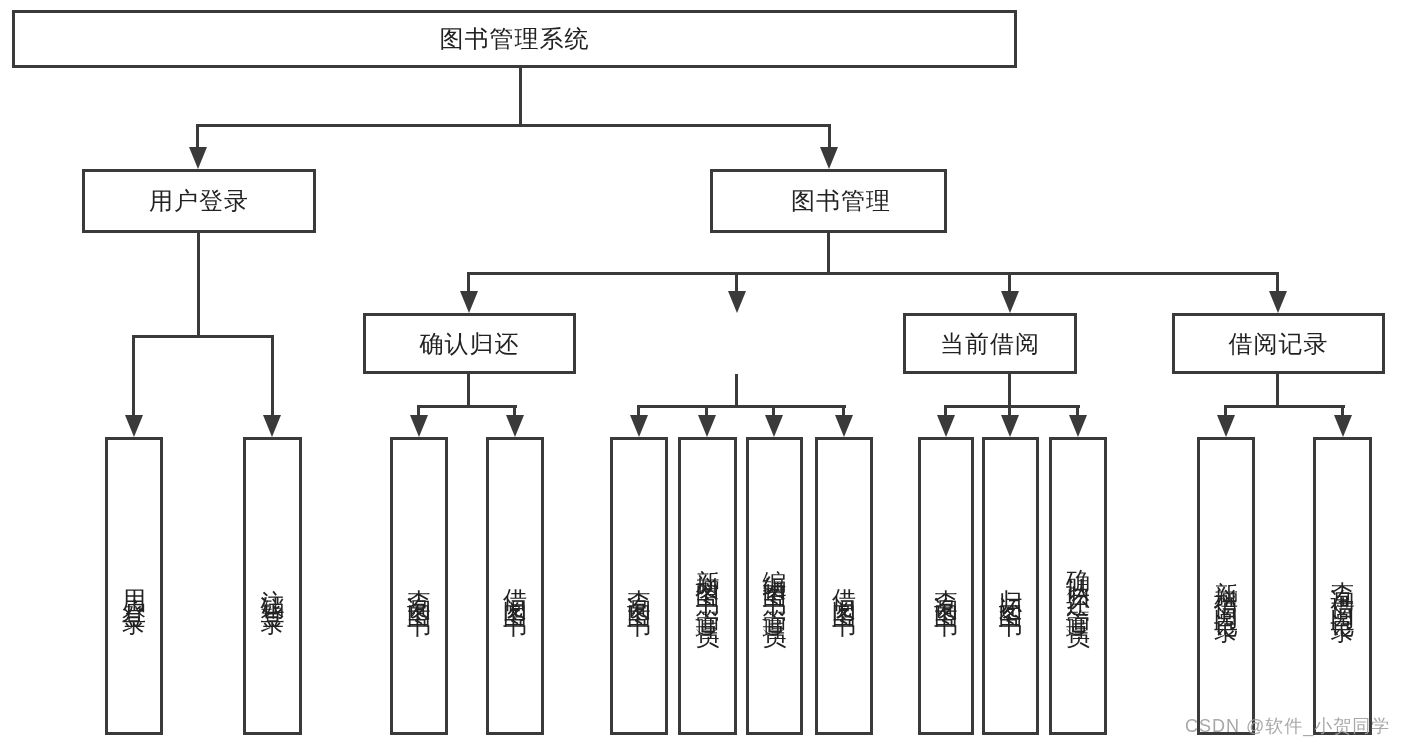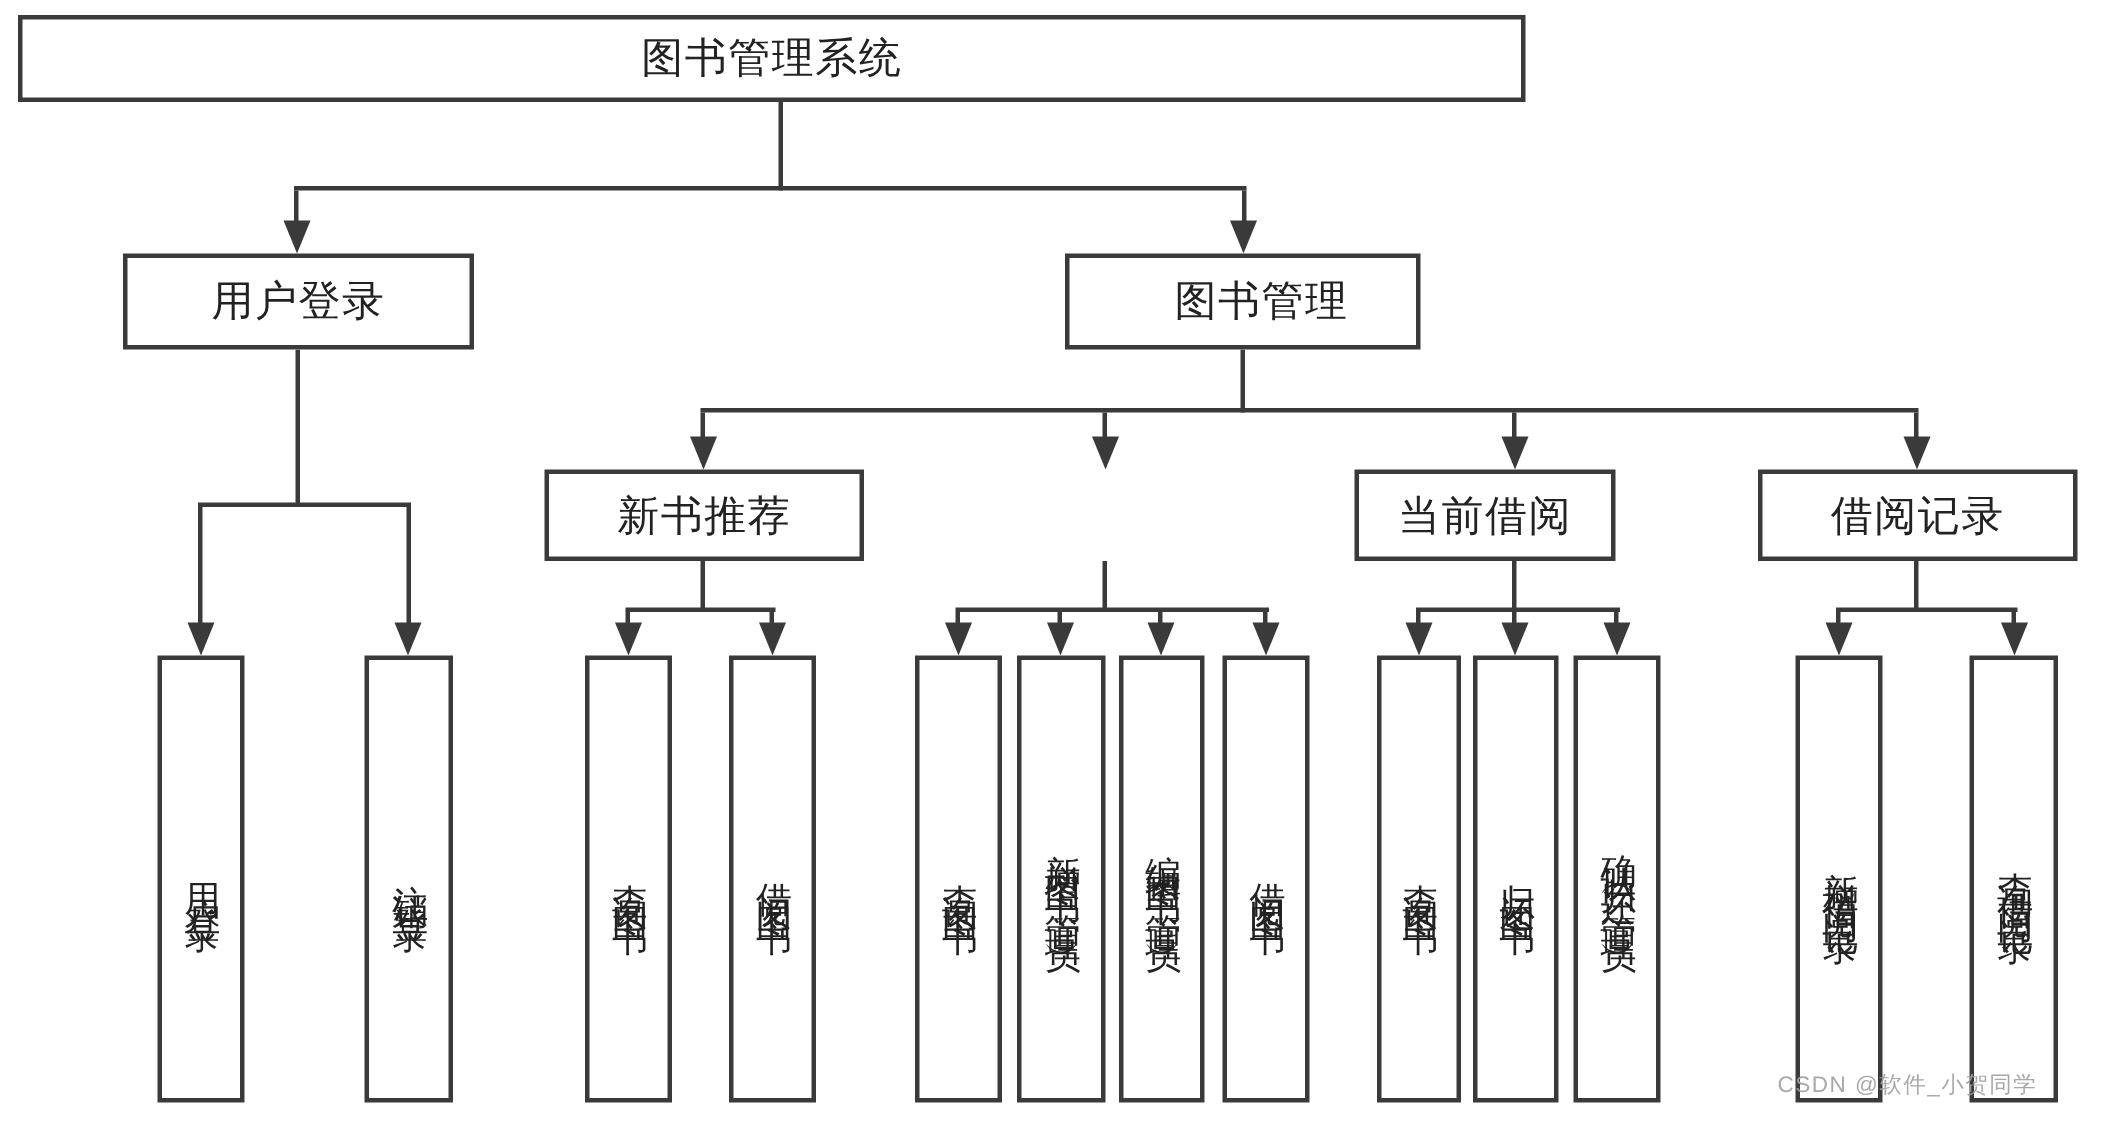--- a/index.html
+++ b/index.html
@@ -3,40 +3,40 @@
 <meta charset="utf-8">
 <style>
   html,body{margin:0;padding:0;background:#ffffff;}
   .canvas{
     position:relative;width:1405px;height:747px;background:#ffffff;overflow:hidden;
     font-family:"Liberation Sans","DejaVu Sans",sans-serif;color:#222222;
   }
   .hbox{
     position:absolute;box-sizing:border-box;border:3px solid #3a3a3a;background:#ffffff;
     display:flex;align-items:center;justify-content:center;
-    font-size:28px;letter-spacing:1px;color:#222222;z-index:2;
+    font-size:24px;letter-spacing:1px;color:#222222;z-index:2;
   }
   .vbox{
     position:absolute;box-sizing:border-box;border:3px solid #3a3a3a;background:#ffffff;
     display:flex;align-items:center;justify-content:center;
     top:437px;height:298px;z-index:2;
   }
   .vtext{
     writing-mode:vertical-rl;text-orientation:mixed;
     font-size:24px;letter-spacing:8px;line-height:1;white-space:nowrap;color:#222222;
   }
   .line{position:absolute;background:#3a3a3a;z-index:1;}
   .arrow{
     position:absolute;width:0;height:0;z-index:1;
     border-left:9px solid transparent;border-right:9px solid transparent;
     border-top:22px solid #3a3a3a;
   }
   .watermark{
     position:absolute;left:1185px;top:714px;z-index:3;
-    font-size:15px;color:rgba(158,158,158,0.9);letter-spacing:1px;white-space:nowrap;
+    font-size:18px;color:rgba(158,158,158,0.9);letter-spacing:1px;white-space:nowrap;
   }
 </style>
 </head>
 <body>
 
 <div class="canvas">
 
   <div class="hbox" style="left:12px;top:10px;width:1005px;height:58px;">
     <span>图书管理系统</span>
   </div>
@@ -67,21 +67,21 @@
   <div class="line" style="left:467px;top:275px;width:3px;height:18px;"></div>
   <div class="arrow" style="left:460px;top:291px;"></div>
   <div class="line" style="left:735px;top:275px;width:3px;height:18px;"></div>
   <div class="arrow" style="left:728px;top:291px;"></div>
   <div class="line" style="left:1008px;top:275px;width:3px;height:18px;"></div>
   <div class="arrow" style="left:1001px;top:291px;"></div>
   <div class="line" style="left:1276px;top:275px;width:3px;height:18px;"></div>
   <div class="arrow" style="left:1269px;top:291px;"></div>
 
   <div class="hbox" style="left:363px;top:313px;width:213px;height:61px;">
-    <span>新书推荐</span>
+    <span>确认归还</span>
   </div>
   <div class="hbox" style="left:903px;top:313px;width:174px;height:61px;">
     <span>当前借阅</span>
   </div>
   <div class="hbox" style="left:1172px;top:313px;width:213px;height:61px;">
     <span>借阅记录</span>
   </div>
 
   <div class="line" style="left:467px;top:374px;width:3px;height:34px;"></div>
   <div class="line" style="left:417px;top:405px;width:100px;height:3px;"></div>

